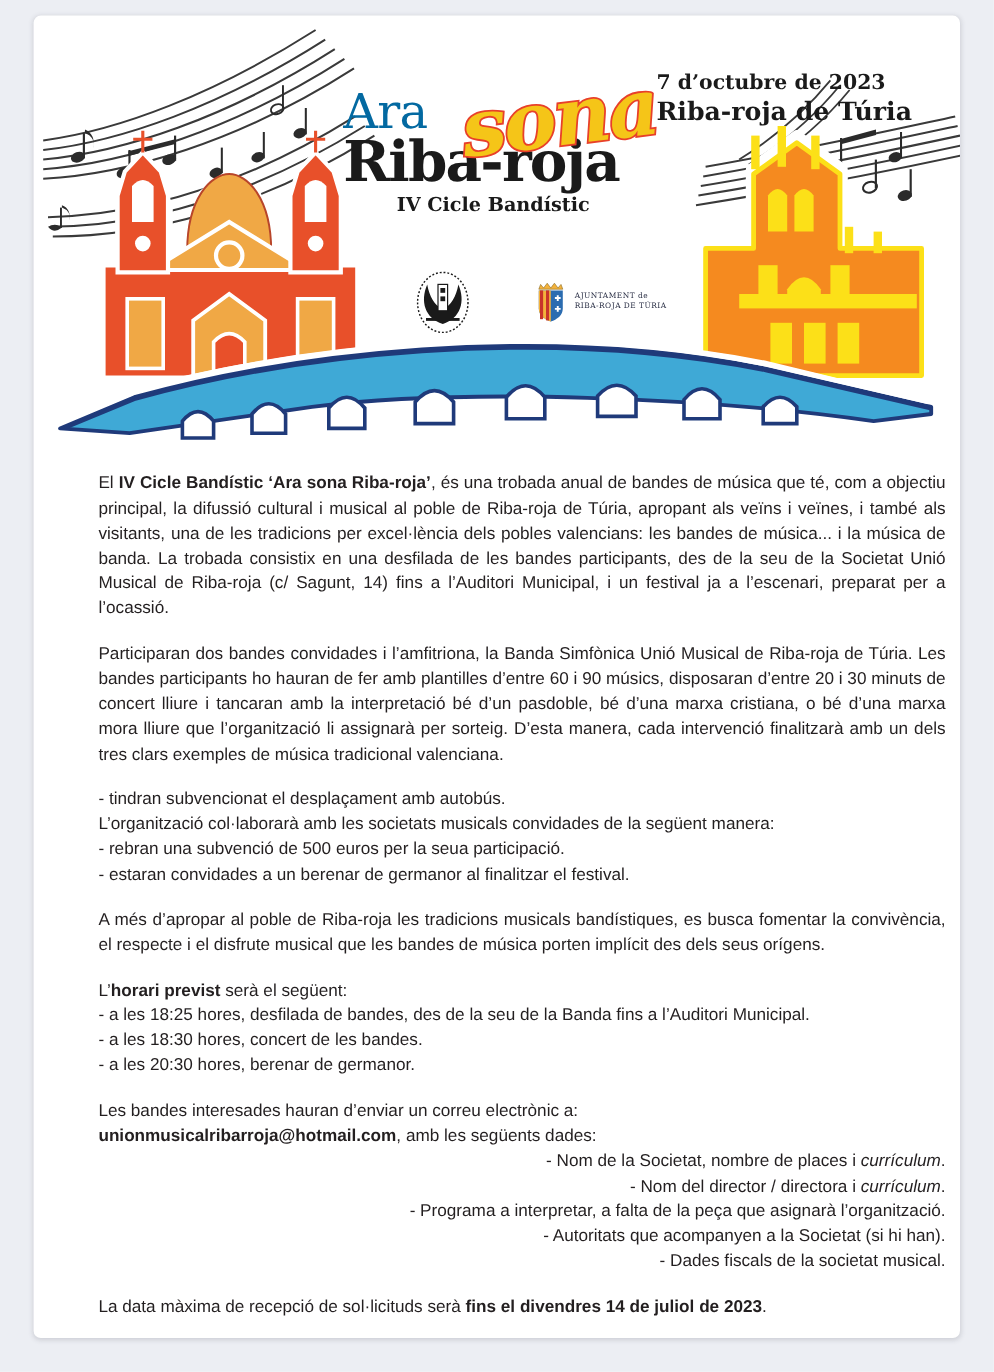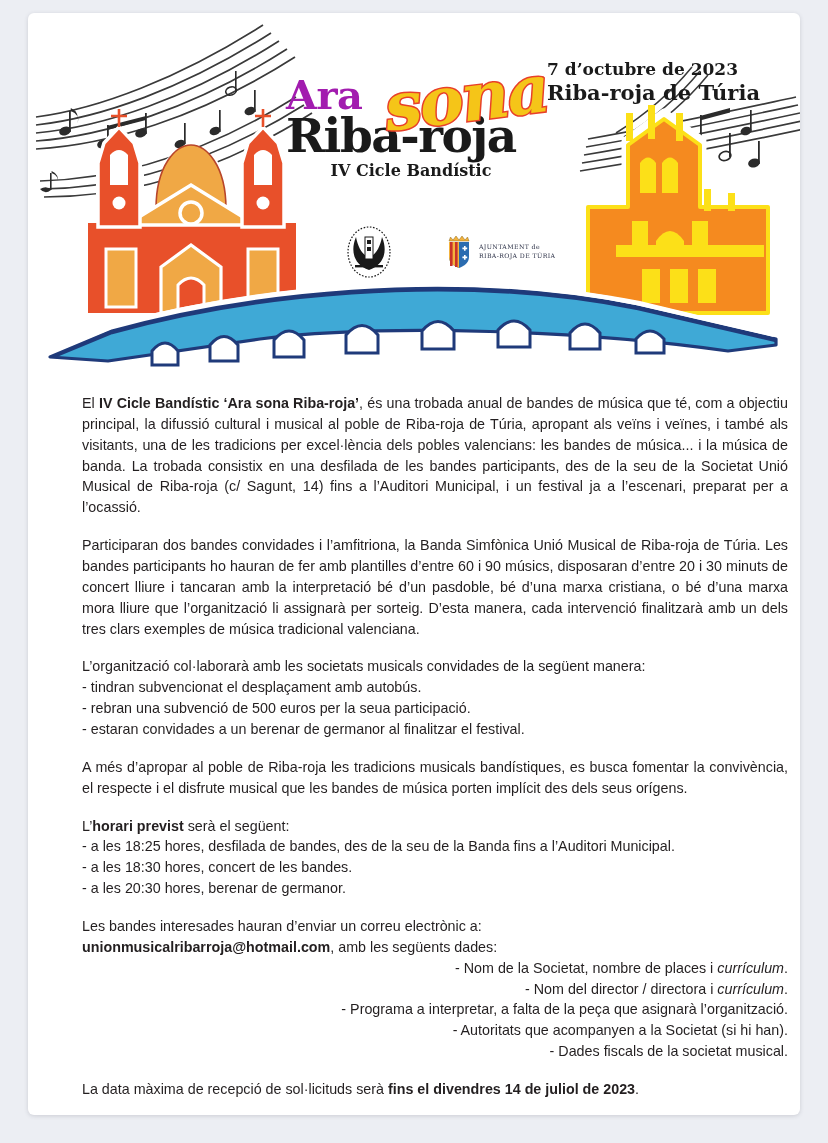--- a/index.html
+++ b/index.html
@@ -41,24 +41,24 @@
   
   .titleblock {
     position: absolute;
     left: 258px;
     top: 62px;
     width: 250px;
     z-index: 6;
   }
   .t-ara {
     font-family: "DejaVu Serif", serif;
-    font-weight: bold;
+    font-weight: normal;
     font-size: 40px;
     letter-spacing: -0.5px;
-    color: #a21caf;
+    color: #0369a1;
     line-height: 0.98;
   }
   .t-sona {
     position: absolute;
     left: 98px;
     top: -16px;
     font-family: "DejaVu Serif", serif;
     font-style: italic;
     font-weight: bold;
     font-size: 66px;
@@ -358,22 +358,22 @@
     </div>
   </div>
 
   <div class="body">
 
     <p class="para"><span>El </span><b>IV Cicle Bandístic ‘Ara sona Riba-roja’</b><span>, és una trobada anual de bandes de música que té, com a objectiu principal, la difussió cultural i musical al poble de Riba-roja de Túria, apropant als veïns i veïnes, i també als visitants, una de les tradicions per excel·lència dels pobles valencians: les bandes de música... i la música de banda. La trobada consistix en una desfilada de les bandes participants, des de la seu de la Societat Unió Musical de Riba-roja (c/ Sagunt, 14) fins a l’Auditori Municipal, i un festival ja a l’escenari, preparat per a l’ocassió.</span></p>
 
     <p class="para">Participaran dos bandes convidades i l’amfitriona, la Banda Simfònica Unió Musical de Riba-roja de Túria. Les bandes participants ho hauran de fer amb plantilles d’entre 60 i 90 músics, disposaran d’entre 20 i 30 minuts de concert lliure i tancaran amb la interpretació bé d’un pasdoble, bé d’una marxa cristiana, o bé d’una marxa mora lliure que l’organització li assignarà per sorteig. D’esta manera, cada intervenció finalitzarà amb un dels tres clars exemples de música tradicional valenciana.</p>
 
     <div class="para">
+      <div class="listline">- tindran subvencionat el desplaçament amb autobús.</div>
       <div class="listline">L’organització col·laborarà amb les societats musicals convidades de la següent manera:</div>
-      <div class="listline">- tindran subvencionat el desplaçament amb autobús.</div>
       <div class="listline">- rebran una subvenció de 500 euros per la seua participació.</div>
       <div class="listline">- estaran convidades a un berenar de germanor al finalitzar el festival.</div>
     </div>
 
     <p class="para">A més d’apropar al poble de Riba-roja les tradicions musicals bandístiques, es busca fomentar la convivència, el respecte i el disfrute musical que les bandes de música porten implícit des dels seus orígens.</p>
 
     <div class="para">
       <div class="listline"><span>L’</span><b>horari previst</b><span> serà el següent:</span></div>
       <div class="listline">- a les 18:25 hores, desfilada de bandes, des de la seu de la Banda fins a l’Auditori Municipal.</div>
       <div class="listline">- a les 18:30 hores, concert de les bandes.</div>

